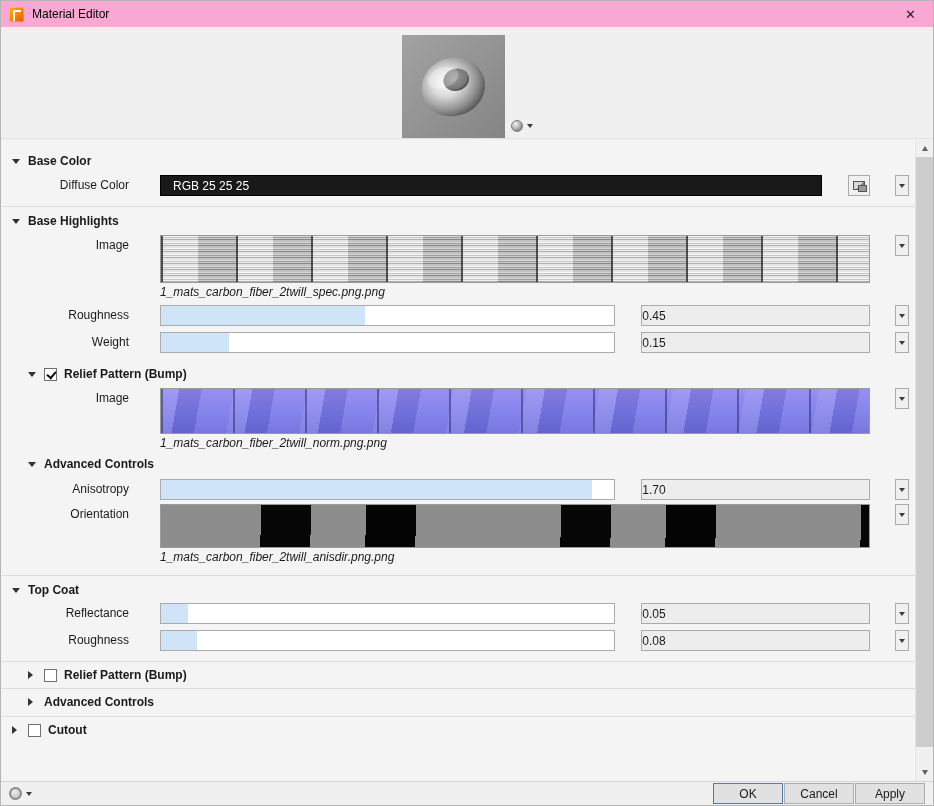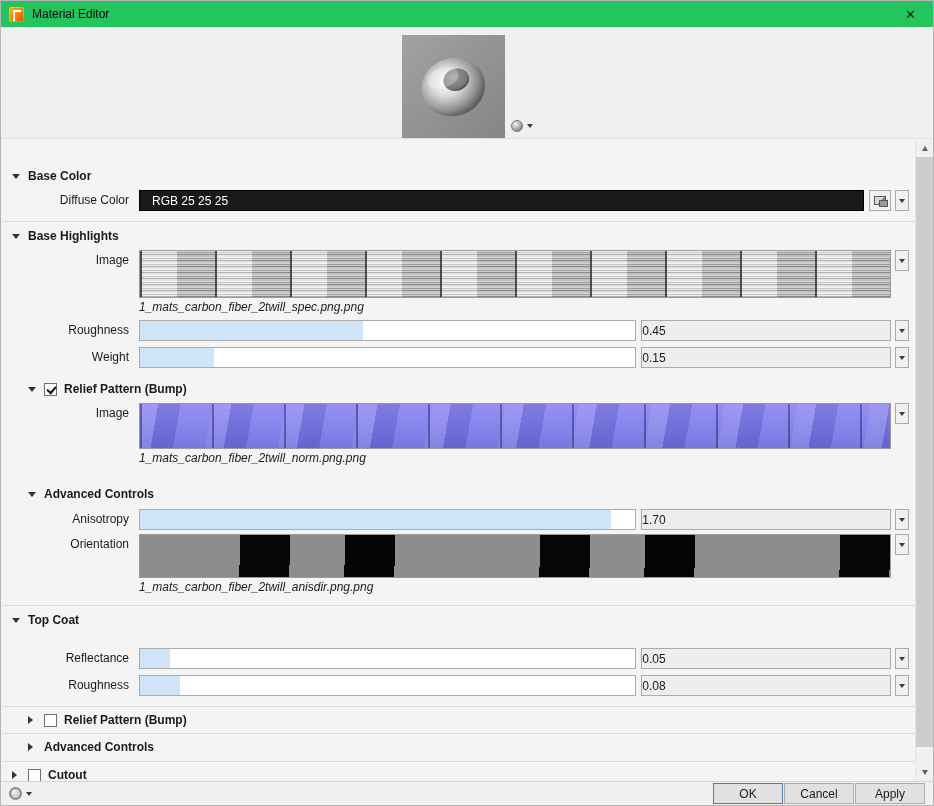--- a/index.html
+++ b/index.html
@@ -2,21 +2,21 @@
 <html><head>
 <meta charset="utf-8">
 <style>
   * { margin:0; padding:0; box-sizing:border-box; }
   html,body { width:934px; height:806px; }
   body { font-family:"Liberation Sans", sans-serif; font-size:12px; color:#1a1a1a; background:#ffffff; }
 
   .window { position:relative; width:934px; height:806px; background:#f0f0f0; border:1px solid #b5b5b5; overflow:hidden; }
 
   
-  .titlebar { height:26px; background:#22c55e; display:flex; align-items:center; padding-left:8px; position:relative; }
+  .titlebar { height:26px; background:#f9a8d4; display:flex; align-items:center; padding-left:8px; position:relative; }
   .app-icon { width:15px; height:15px; border-radius:2px; background:linear-gradient(135deg,#ffb300 0%,#ff8a00 45%,#e65100 100%); box-shadow:inset 0 0 0 1px rgba(255,255,255,.25); }
   .app-icon::after { content:""; display:block; margin:3px 0 0 4px; width:6px; height:9px; border-left:2px solid #fff; border-top:2px solid #fff; }
   .wtitle { margin-left:8px; font-size:12px; color:#000; }
   .close-btn { position:absolute; right:0; top:0; width:45px; height:26px; display:flex; align-items:center; justify-content:center; font-size:13px; color:#222; cursor:default; }
 
   
   .preview-area { height:112px; background:#f0f0f0; display:flex; justify-content:center; border-bottom:1px solid #e2e2e2; }
   .preview-wrap { display:flex; align-items:flex-end; margin-top:6px; }
   .thumb { width:103px; height:103px; }
   .thumb svg { display:block; }
@@ -32,21 +32,21 @@
   .sec { display:flex; align-items:center; height:18px; }
   .sec.top { padding-left:10px; }
   .sec.child { padding-left:26px; }
   .tri-box { width:16px; display:flex; align-items:center; }
   .tri-down { width:0; height:0; border-left:4px solid transparent; border-right:4px solid transparent; border-top:5px solid #333; }
   .tri-right { width:0; height:0; border-top:4px solid transparent; border-bottom:4px solid transparent; border-left:5px solid #333; }
   .sec-title { font-weight:bold; }
   .cb { width:13px; height:13px; border:1px solid #707070; background:#fff; position:relative; margin-right:7px; flex-shrink:0; }
   .cb.checked::after { content:""; position:absolute; left:2px; top:2px; width:7px; height:4px; border-left:2px solid #111; border-bottom:2px solid #111; transform:rotate(-50deg); }
 
-  .row { display:flex; align-items:center; padding-right:6px; }
+  .row { display:flex; align-items:center; padding-right:6px;gap:21px; }
   .row.top-align { align-items:flex-start; }
   .lbl { width:137px; text-align:right; padding-right:10px; flex-shrink:0; line-height:21px; }
   .filename-row { margin-top:2px; height:15px; align-items:center; }
   .filename { line-height:15px;font-style:italic; }
 
   .swatch { flex:1; height:21px; background:#191919; border:1px solid #000; color:#fff; display:flex; align-items:center; padding-left:12px; }
   .icon-btn { width:22px; height:21px; margin-left:5px; border:1px solid #ababab; background:#f0f0f0; display:flex; align-items:center; justify-content:center; }
   .map-icon { width:12px; height:9px; border:1px solid #555; background:linear-gradient(135deg,#d8d8d8 0 55%,#7c7c7c 55%); position:relative; }
   .map-icon::after { content:""; position:absolute; right:-3px; bottom:-3px; width:7px; height:5px; background:#9a9a9a; border:1px solid #555; }
 
@@ -73,21 +73,21 @@
   .tex-anis { height:44px;
     background:
       repeating-linear-gradient(91deg, #8d8d8d 0 100px, #060606 100px 150px, #8d8d8d 150px 205px, #040404 205px 255px, #8d8d8d 255px 300px);
   }
 
   .select { flex:1; height:21px; border:1px solid #ababab; background:#f0f0f0; display:flex; align-items:center; padding:0 6px 0 4px; justify-content:space-between; }
 
   .sep { height:1px; background:#dcdcdc; margin-left:0; }
 
   
-  .mt4{margin-top:4px;} .mt5{margin-top:5px;} .mt6{margin-top:6px;} .mt8{margin-top:19px;} .mt10{margin-top:10px;} .mt12{margin-top:12px;}
+  .mt4{margin-top:4px;} .mt5{margin-top:5px;} .mt6{margin-top:6px;} .mt8{margin-top:4px;} .mt10{margin-top:10px;} .mt12{margin-top:12px;}
 
   
   .scrollbar { position:absolute; top:0; right:0; bottom:0; width:17px; background:#f0f0f0; border-left:1px solid #e5e5e5; }
   .sb-btn { position:absolute; left:0; width:17px; height:17px; display:flex; align-items:center; justify-content:center; }
   .sb-btn.up { top:0; } .sb-btn.down { bottom:0; }
   .sb-tri-up { width:0; height:0; border-left:3.5px solid transparent; border-right:3.5px solid transparent; border-bottom:5px solid #5f5f5f; }
   .sb-tri-down { width:0; height:0; border-left:3.5px solid transparent; border-right:3.5px solid transparent; border-top:5px solid #5f5f5f; }
   .sb-thumb { position:absolute; left:0; top:17px; width:17px; height:590px; background:#cdcdcd; }
 
   

